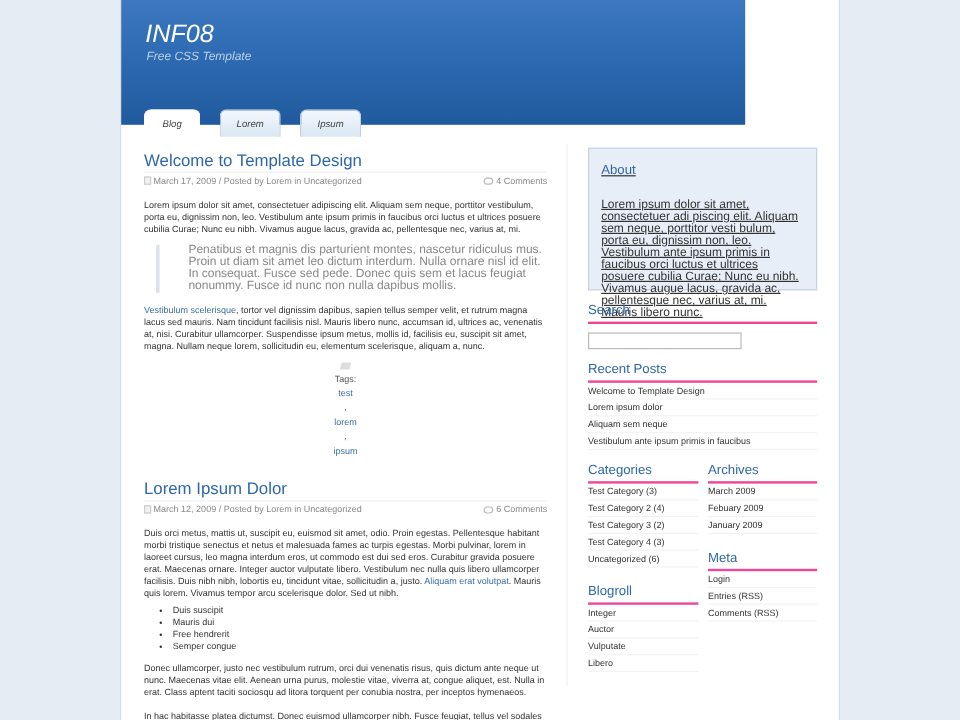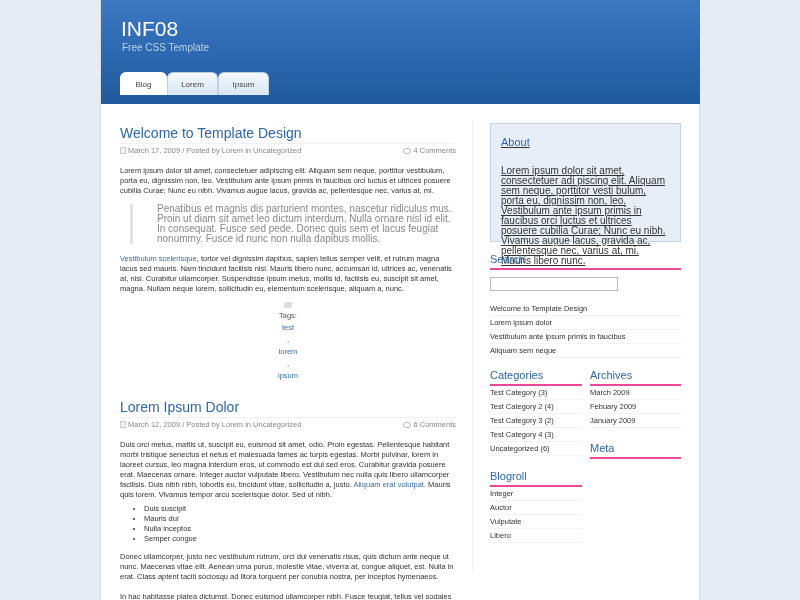--- a/index.html
+++ b/index.html
@@ -2,24 +2,24 @@
 <html><head>
 <meta charset="utf-8">
 <style>
   * { box-sizing: border-box; margin: 0; padding: 0; }
   html, body { width: 800px; height: 600px; overflow: hidden; }
   body { background: #e6ecf4; font-family: "Liberation Sans", sans-serif; font-size: 8px; color: #333; position: relative; }
   a { color: #3a6ea5; text-decoration: none; }
 
   #page { position: absolute; left: 100px; top: 0; width: 600px; height: 600px; background: #fff; border-left: 1px solid #d5dde8; border-right: 1px solid #d5dde8; }
 
-  #header { position: absolute; left: 0; top: 0; width: 599px; height: 104px; background: linear-gradient(#3d78c0 0%, #2c69b0 50%, #215a9e 100%); }
+  #header { position: absolute; left: 0; top: 0; width: 520px; height: 104px; background: linear-gradient(#3d78c0 0%, #2c69b0 50%, #215a9e 100%); font-style: italic; }
   #logo { position: absolute; left: 20px; top: 17px; color: #fff; font-size: 21px; letter-spacing: 0px; }
   #tagline { position: absolute; left: 21px; top: 42px; color: #b9d0ea; font-size: 10px; }
-  #tabs { position: absolute; left: 19px; top: 72px; display: flex; gap: 0; align-items: flex-end; }
+  #tabs { position: absolute; left: 19px; top: 91px; display: flex; gap: 16px; align-items: flex-end; }
   .tab { height: 23px; border-radius: 6px 6px 0 0; background: linear-gradient(#f4f8fd, #d9e6f3); color: #444; font-size: 8px; display: flex; align-items: center; justify-content: center; cursor: pointer; border: 1px solid #bcd0e6; border-bottom: none; }
   .tab.active { background: #fff; border-color: #fff; }
   .tab-blog { width: 47px; }
   .tab-lorem { width: 51px; }
   .tab-ipsum { width: 51px; }
 
   #content { position: absolute; left: 19px; top: 126px; width: 336px; }
   .post { margin-bottom: 14px; }
   .post-title { font-size: 14px; color: #2d67a8; font-weight: normal; line-height: 15px; }
   .post-meta { display: flex; justify-content: space-between; color: #888; font-size: 7.5px; border-top: 1px solid #eef1f5; margin-top: 2px; padding-top: 2px; height: 12px; }
@@ -107,21 +107,21 @@
         <span class="meta-right">
           <span class="comment-icon"></span>
           <span>6 Comments</span>
         </span>
       </div>
       <div class="post-body">
         <p><span>Duis orci metus, mattis ut, suscipit eu, euismod sit amet, odio. Proin egestas. Pellentesque habitant morbi tristique senectus et netus et malesuada fames ac turpis egestas. Morbi pulvinar, lorem in laoreet cursus, leo magna interdum eros, ut commodo est dui sed eros. Curabitur gravida posuere erat. Maecenas ornare. Integer auctor vulputate libero. Vestibulum nec nulla quis libero ullamcorper facilisis. Duis nibh nibh, lobortis eu, tincidunt vitae, sollicitudin a, justo. </span><a>Aliquam erat volutpat</a><span>. Mauris quis lorem. Vivamus tempor arcu scelerisque dolor. Sed ut nibh.</span></p>
         <ul class="post-list">
           <li>Duis suscipit</li>
           <li>Mauris dui</li>
-          <li>Nulla inceptos</li>
+          <li>Free hendrerit</li>
           <li>Semper congue</li>
         </ul>
         <p style="margin-top:8px">Donec ullamcorper, justo nec vestibulum rutrum, orci dui venenatis risus, quis dictum ante neque ut nunc. Maecenas vitae elit. Aenean urna purus, molestie vitae, viverra at, congue aliquet, est. Nulla in erat. Class aptent taciti sociosqu ad litora torquent per conubia nostra, per inceptos hymenaeos.</p>
         <p>In hac habitasse platea dictumst. Donec euismod ullamcorper nibh. Fusce feugiat, tellus vel sodales pellentesque, augue dui pretium enim, at tempus nulla nisi sed enim. Cum sociis natoque penatibus et magnis dis parturient montes, nascetur ridiculus mus. Nam aliquet, libero vel facilisis luctus, mauris mi feugiat ligula, eget accumsan urna nibh scelerisque est. Sed feugiat rhoncus justo. Duis aliquet, velit sit amet mollis tempor, ipsum urna scelerisque diam, ut tristique tellus magna sit amet nisl. Integer ornare erat sed mi. Donec turpis nunc, eleifend sed, mattis eget, ornare vitae, dui.</p>
       </div>
       <div class="tags">
         <span class="tag-icon"></span>
         <span>Tags:</span>
         <a>test</a>
           <span>,</span>
@@ -139,25 +139,26 @@
       <h3>About</h3>
       <p>Lorem ipsum dolor sit amet, consectetuer adi piscing elit. Aliquam sem neque, porttitor vesti bulum, porta eu, dignissim non, leo. Vestibulum ante ipsum primis in faucibus orci luctus et ultrices posuere cubilia Curae; Nunc eu nibh. Vivamus augue lacus, gravida ac, pellentesque nec, varius at, mi. Mauris libero nunc.</p>
     </div>
 
     <div class="search-widget">
       <h3 class="widget-title">Search</h3>
       <input class="search-input" type="text" placeholder="" style="">
     </div>
 
     <div class="recent">
+      <h3 class="widget-title">Recent Posts</h3>
       <ul class="links">
         <li><a>Welcome to Template Design</a></li>
         <li><a>Lorem ipsum dolor</a></li>
+        <li><a>Aliquam sem neque</a></li>
         <li><a>Vestibulum ante ipsum primis in faucibus</a></li>
-        <li><a>Aliquam sem neque</a></li>
       </ul>
     </div>
 
     <div class="two-col">
       <div class="col">
         <div>
           <h3 class="widget-title">Categories</h3>
           <ul class="links">
             <li><a>Test Category (3)</a></li>
             <li><a>Test Category 2 (4)</a></li>
@@ -180,17 +181,22 @@
         <div>
           <h3 class="widget-title">Archives</h3>
           <ul class="links">
             <li><a>March 2009</a></li>
             <li><a>Febuary 2009</a></li>
             <li><a>January 2009</a></li>
           </ul>
         </div>
         <div class="meta-widget">
           <h3 class="widget-title">Meta</h3>
+          <ul class="links">
+            <li><a>Login</a></li>
+            <li><a>Entries (RSS)</a></li>
+            <li><a>Comments (RSS)</a></li>
+          </ul>
         </div>
       </div>
     </div>
   </div>
 </div>
 
 </body></html>

